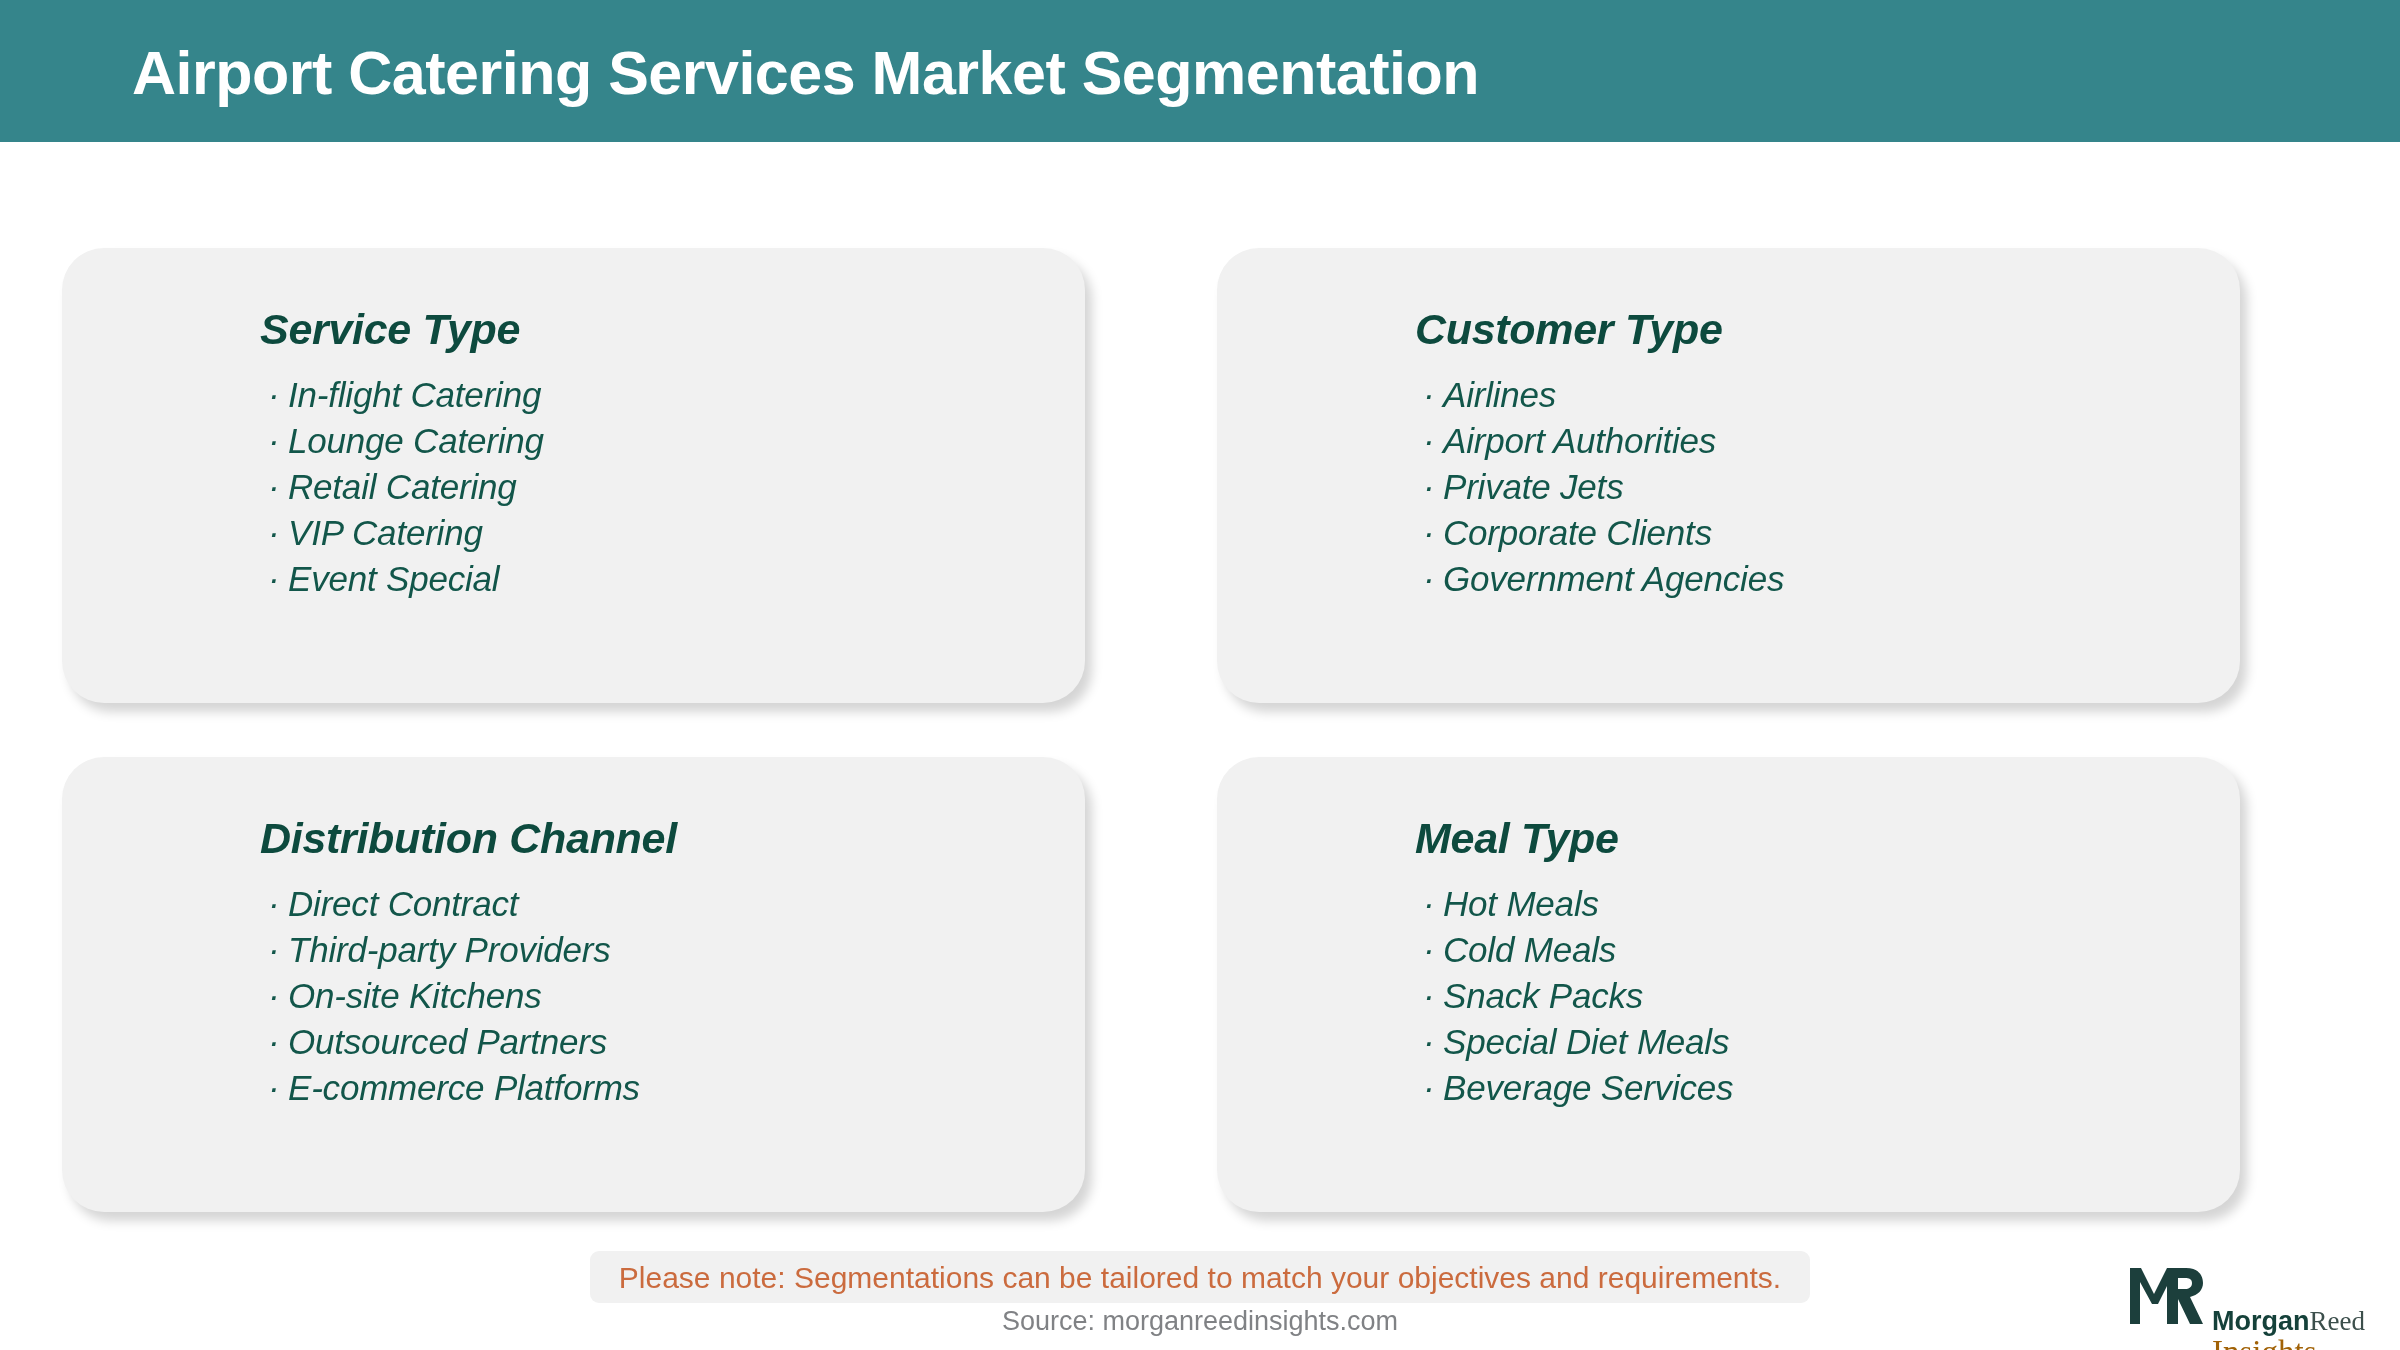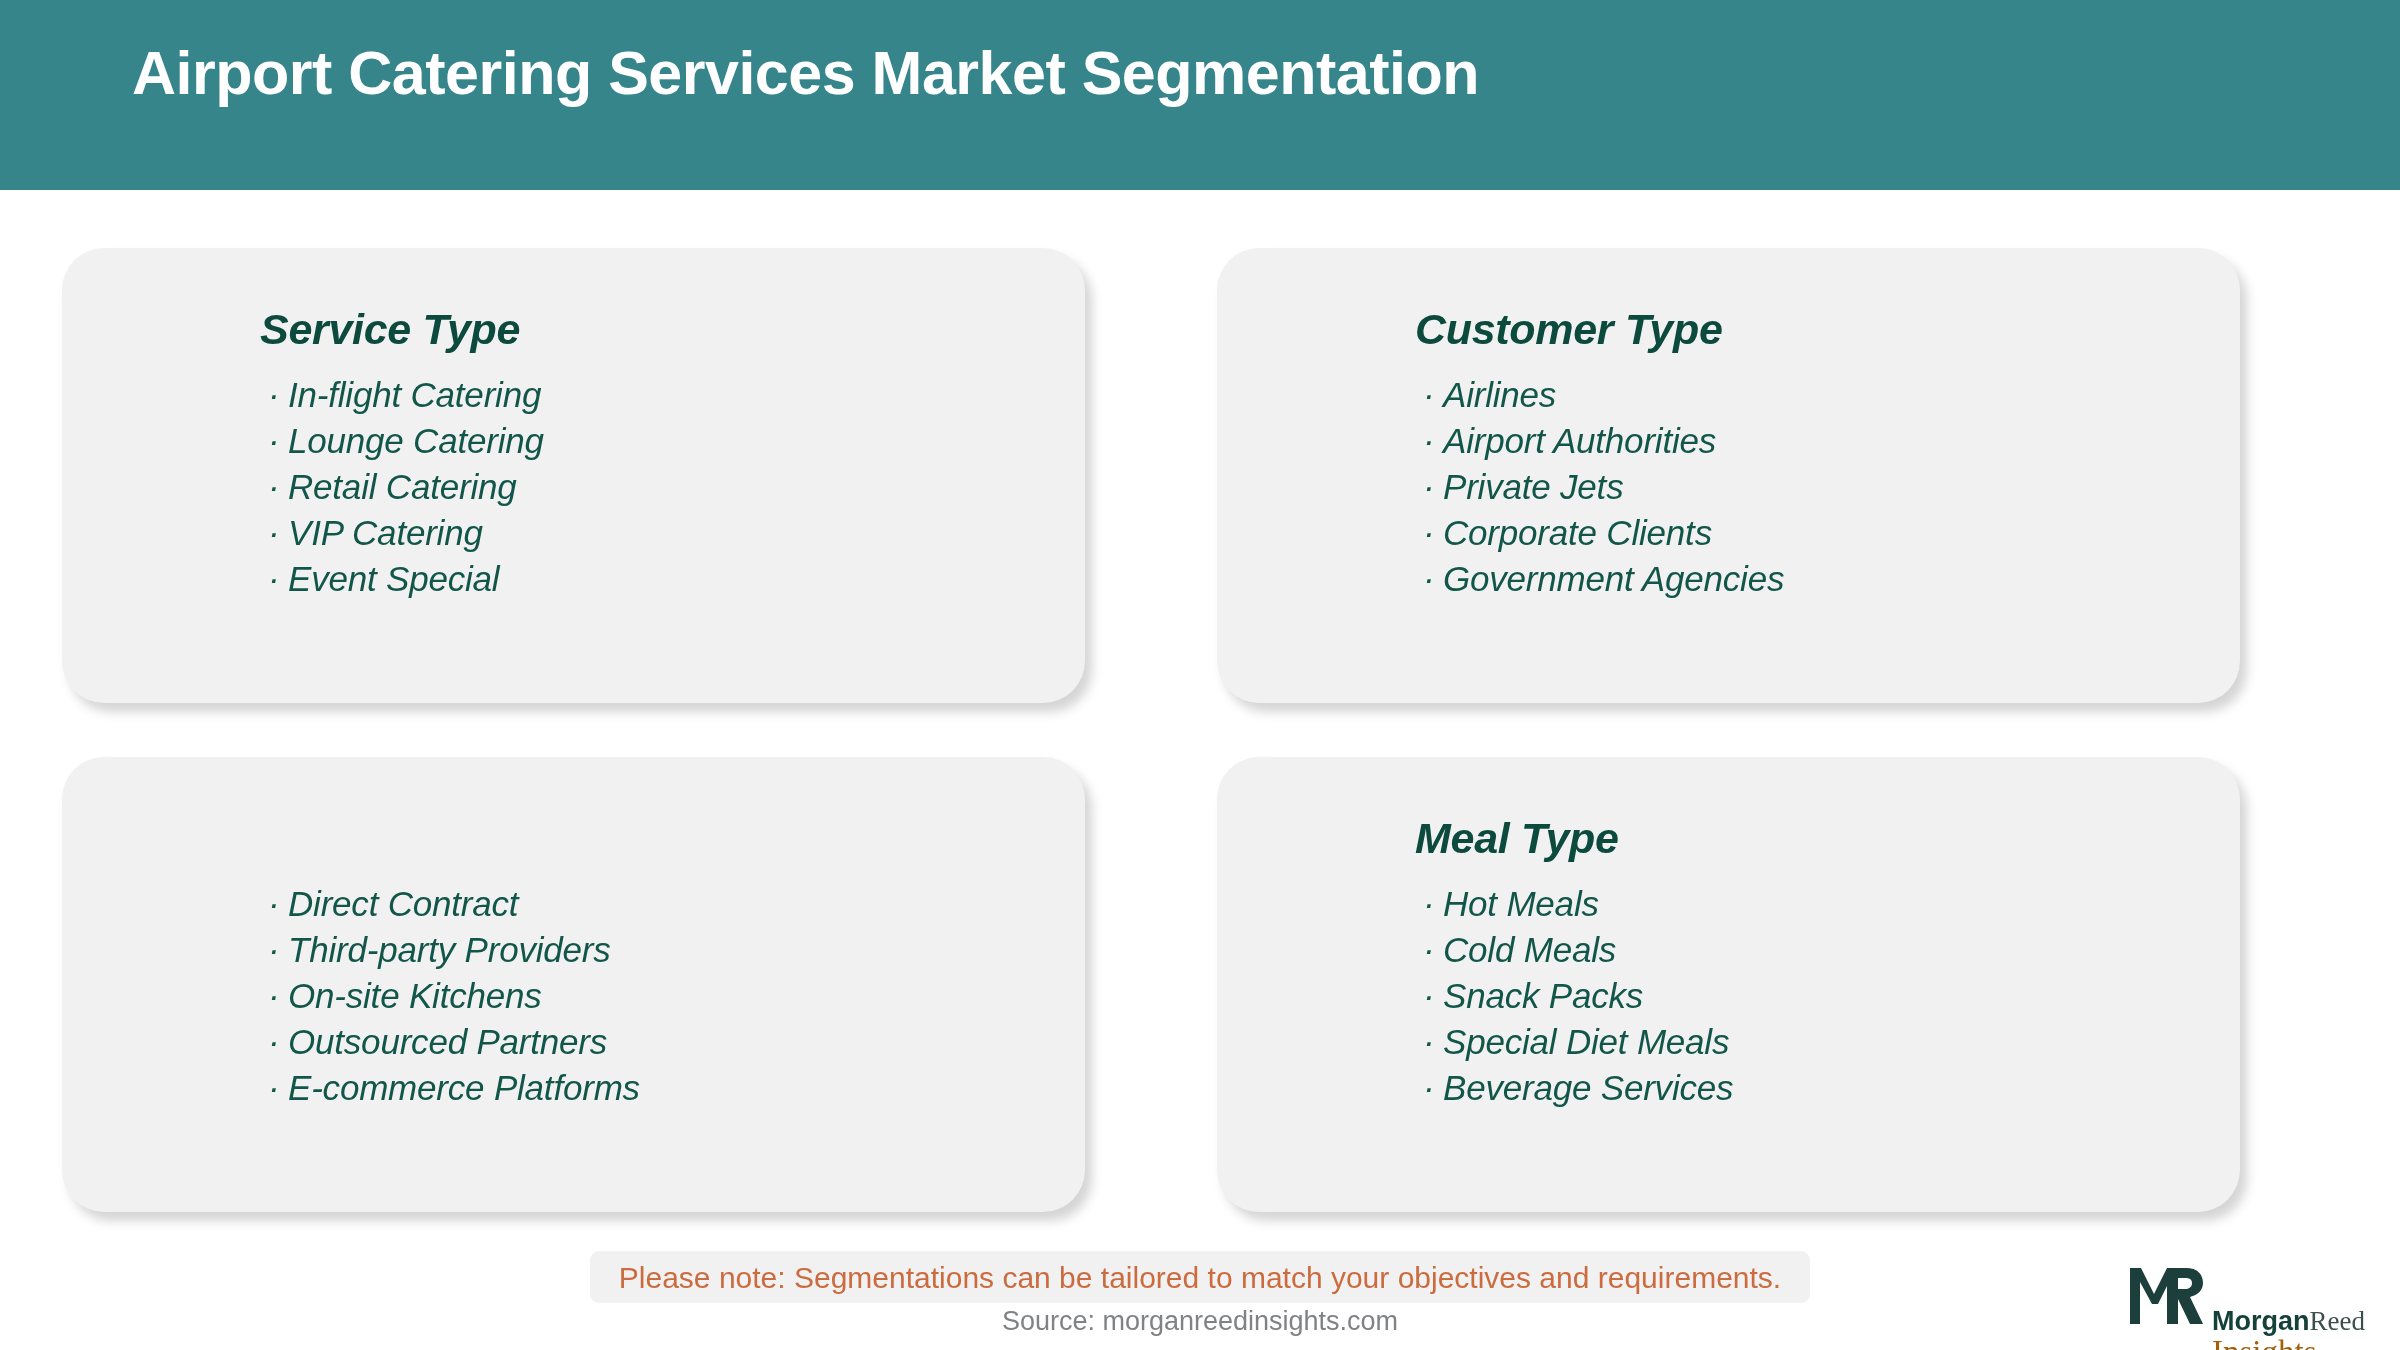--- a/index.html
+++ b/index.html
@@ -14,21 +14,21 @@
     font-family: "Liberation Sans", sans-serif;
     position: relative;
   }
 
   
   .header {
     position: absolute;
     left: 0;
     top: 0;
     width: 2400px;
-    height: 190px;
+    height: 142px;
     background: #35858B;
     box-sizing: border-box;
   }
   .header-title {
     position: absolute;
     left: 132px;
     top: 38px;
     font-size: 61px;
     font-weight: bold;
     color: #ffffff;
@@ -190,20 +190,21 @@
     <ul class="card-list">
       <li><span class="bullet">·</span><span>Airlines</span></li>
       <li><span class="bullet">·</span><span>Airport Authorities</span></li>
       <li><span class="bullet">·</span><span>Private Jets</span></li>
       <li><span class="bullet">·</span><span>Corporate Clients</span></li>
       <li><span class="bullet">·</span><span>Government Agencies</span></li>
     </ul>
   </div>
 
   <div class="card r1 c0">
+    <div class="card-title">Distribution Channel</div>
     <ul class="card-list">
       <li><span class="bullet">·</span><span>Direct Contract</span></li>
       <li><span class="bullet">·</span><span>Third-party Providers</span></li>
       <li><span class="bullet">·</span><span>On-site Kitchens</span></li>
       <li><span class="bullet">·</span><span>Outsourced Partners</span></li>
       <li><span class="bullet">·</span><span>E-commerce Platforms</span></li>
     </ul>
   </div>
 
   <div class="card r1 c1">

